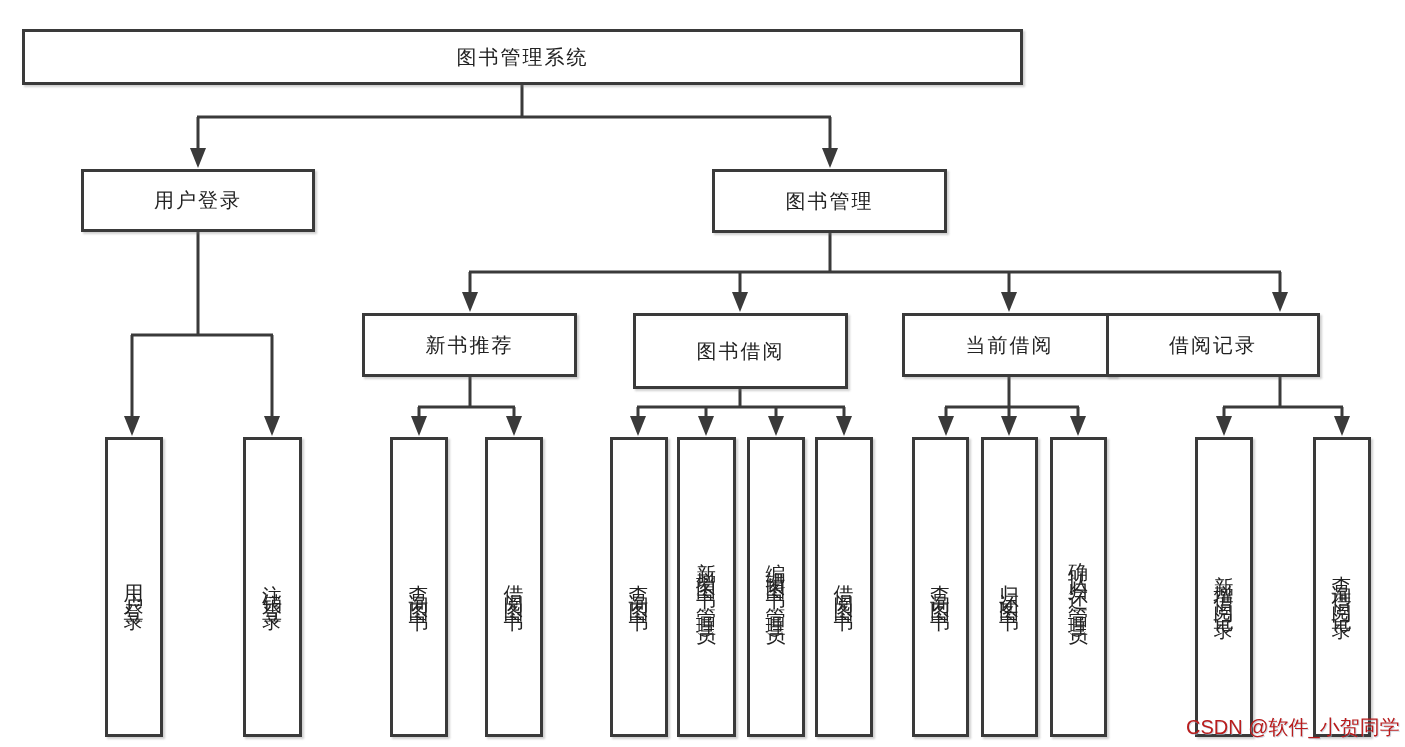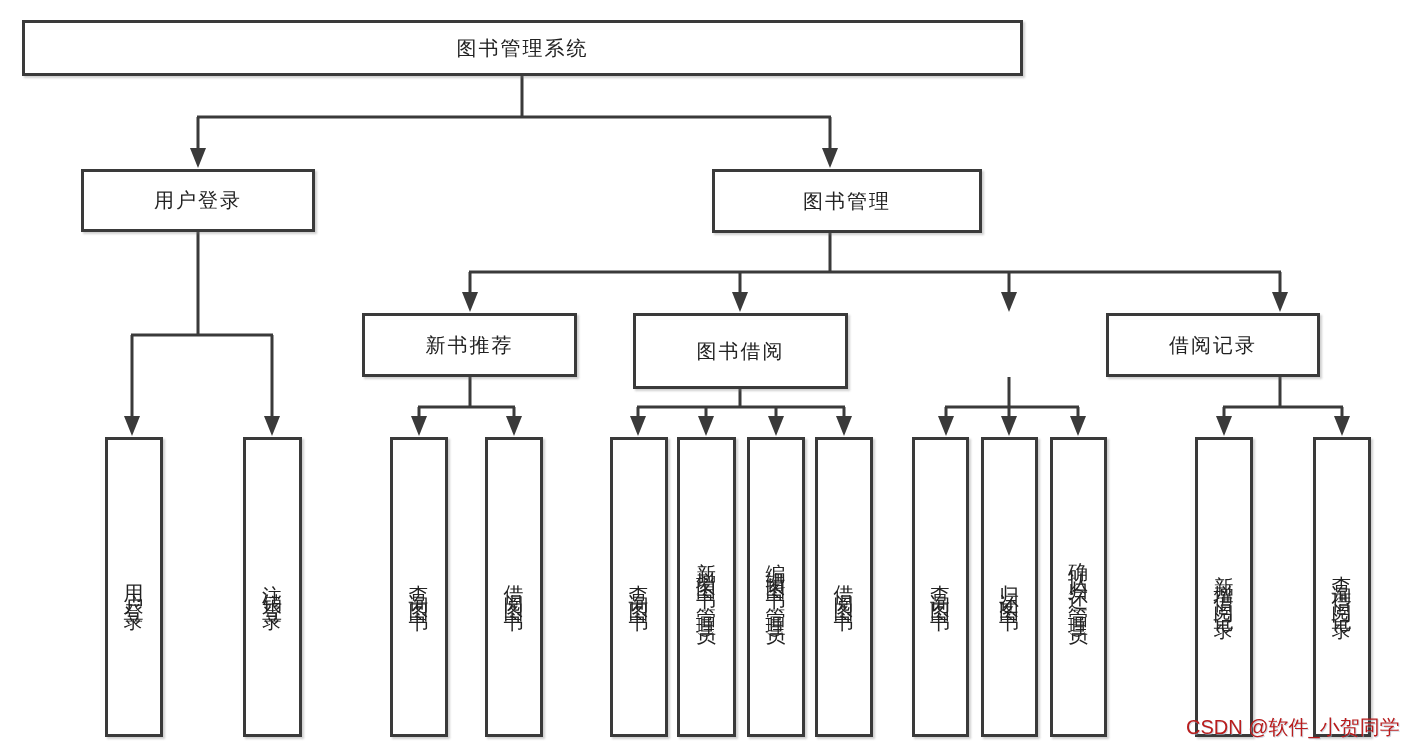--- a/index.html
+++ b/index.html
@@ -92,36 +92,39 @@
       <polygon points="768,416 784,416 776,436"></polygon>
       <polygon points="836,416 852,416 844,436"></polygon>
       <polygon points="938,416 954,416 946,436"></polygon>
       <polygon points="1001,416 1017,416 1009,436"></polygon>
       <polygon points="1070,416 1086,416 1078,436"></polygon>
       <polygon points="1216,416 1232,416 1224,436"></polygon>
       <polygon points="1334,416 1350,416 1342,436"></polygon>
     </g>
   </svg>
 
-  <div class="node hbox" style="left:22px; top:20px; width:1001px; height:56px;">
+  <div class="node hbox" style="left:22px; top:29px; width:1001px; height:56px;">
     <span>图书管理系统</span>
   </div>
 
   <div class="node hbox" style="left:81px; top:169px; width:234px; height:63px;">
     <span>用户登录</span>
   </div>
-  <div class="node hbox" style="left:712px; top:169px; width:270px; height:64px;">
+  <div class="node hbox" style="left:712px; top:169px; width:235px; height:64px;">
     <span>图书管理</span>
   </div>
 
   <div class="node hbox" style="left:362px; top:313px; width:215px; height:64px;text-align:right;">
     <span>新书推荐</span>
   </div>
   <div class="node hbox" style="left:633px; top:313px; width:215px; height:76px;">
     <span>图书借阅</span>
+  </div>
+  <div class="node hbox" style="left:902px; top:313px; width:215px; height:64px;">
+    <span>当前借阅</span>
   </div>
   <div class="node hbox" style="left:1106px; top:313px; width:214px; height:64px;">
     <span>借阅记录</span>
   </div>
 
   <div class="node vbox" style="left:105px; top:437px; width:58px; height:300px;">
     <span>用户登录</span>
   </div>
   <div class="node vbox" style="left:243px; top:437px; width:59px; height:300px;">
     <span>注销登录</span>

